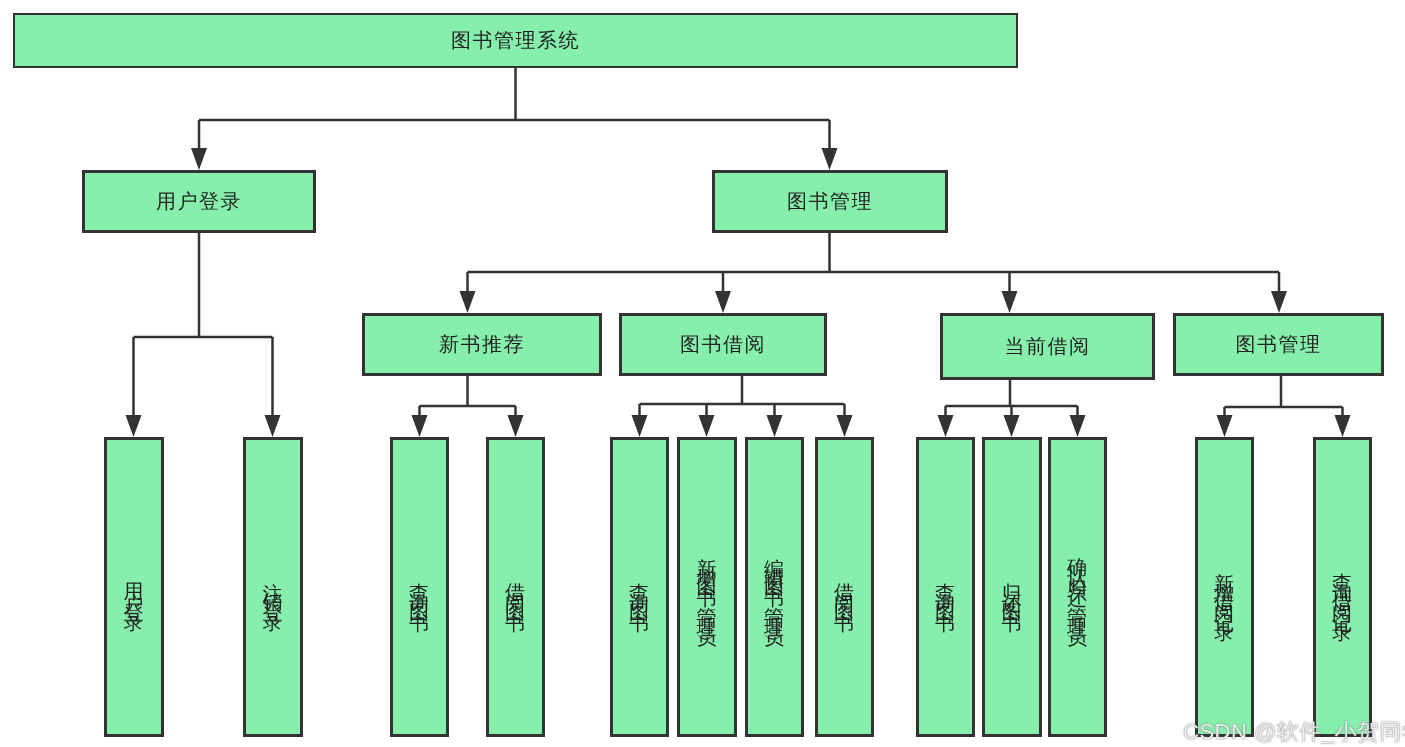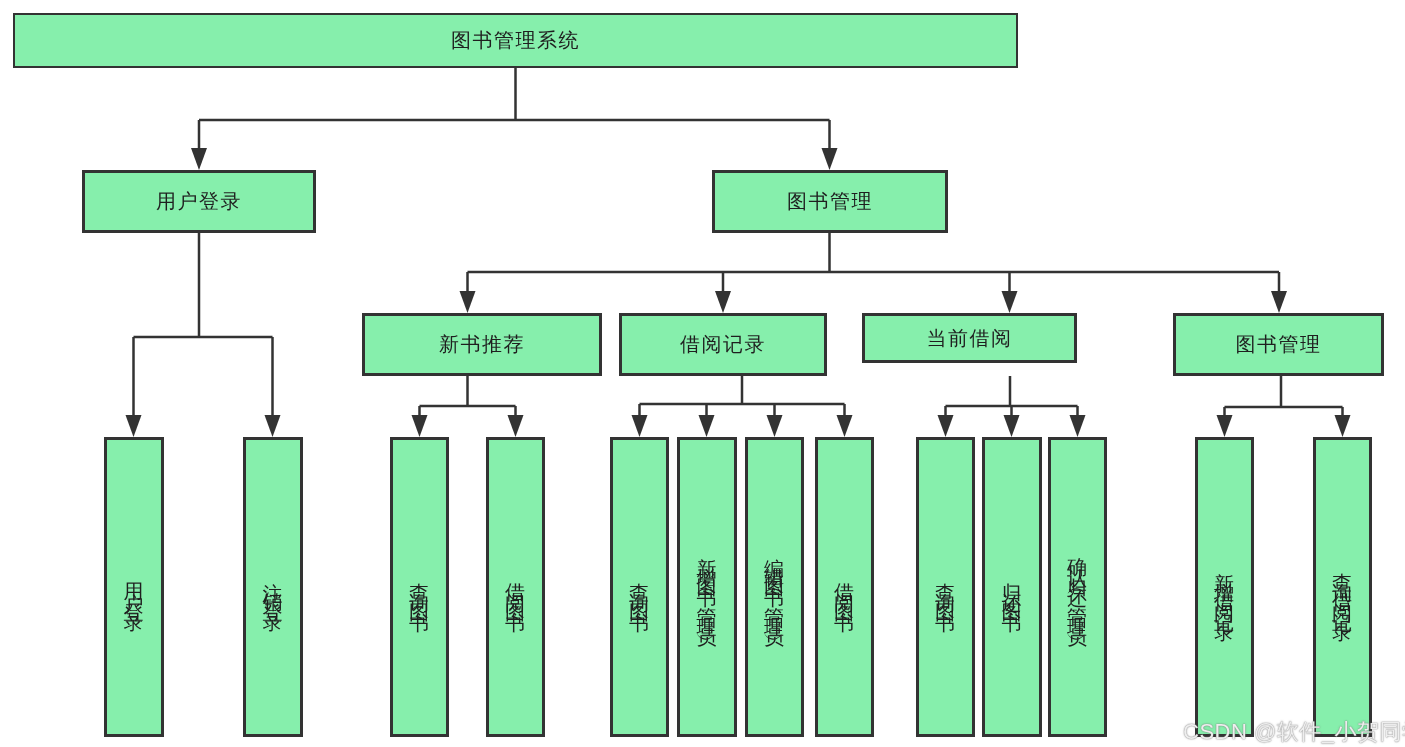--- a/index.html
+++ b/index.html
@@ -115,23 +115,23 @@
     <span class="label">用户登录</span>
   </div>
   <div class="node" style="left:712px; top:170px; width:236px; height:63px">
     <span class="label">图书管理</span>
   </div>
 
   <div class="node" style="left:362px; top:313px; width:240px; height:63px">
     <span class="label">新书推荐</span>
   </div>
   <div class="node" style="left:619px; top:313px; width:208px; height:63px">
-    <span class="label">借阅记录</span>
+    <span class="label">图书借阅</span>
   </div>
-  <div class="node" style="left:862px; top:313px; width:215px; height:50px">
+  <div class="node" style="left:940px; top:313px; width:215px; height:67px">
     <span class="label">当前借阅</span>
   </div>
   <div class="node" style="left:1173px; top:313px; width:211px; height:63px">
     <span class="label">图书管理</span>
   </div>
 
   <div class="node v" style="left:104px; top:437px; width:60px; height:300px">
     <span class="vlabel">用户登录</span>
   </div>
   <div class="node v" style="left:243px; top:437px; width:60px; height:300px">

